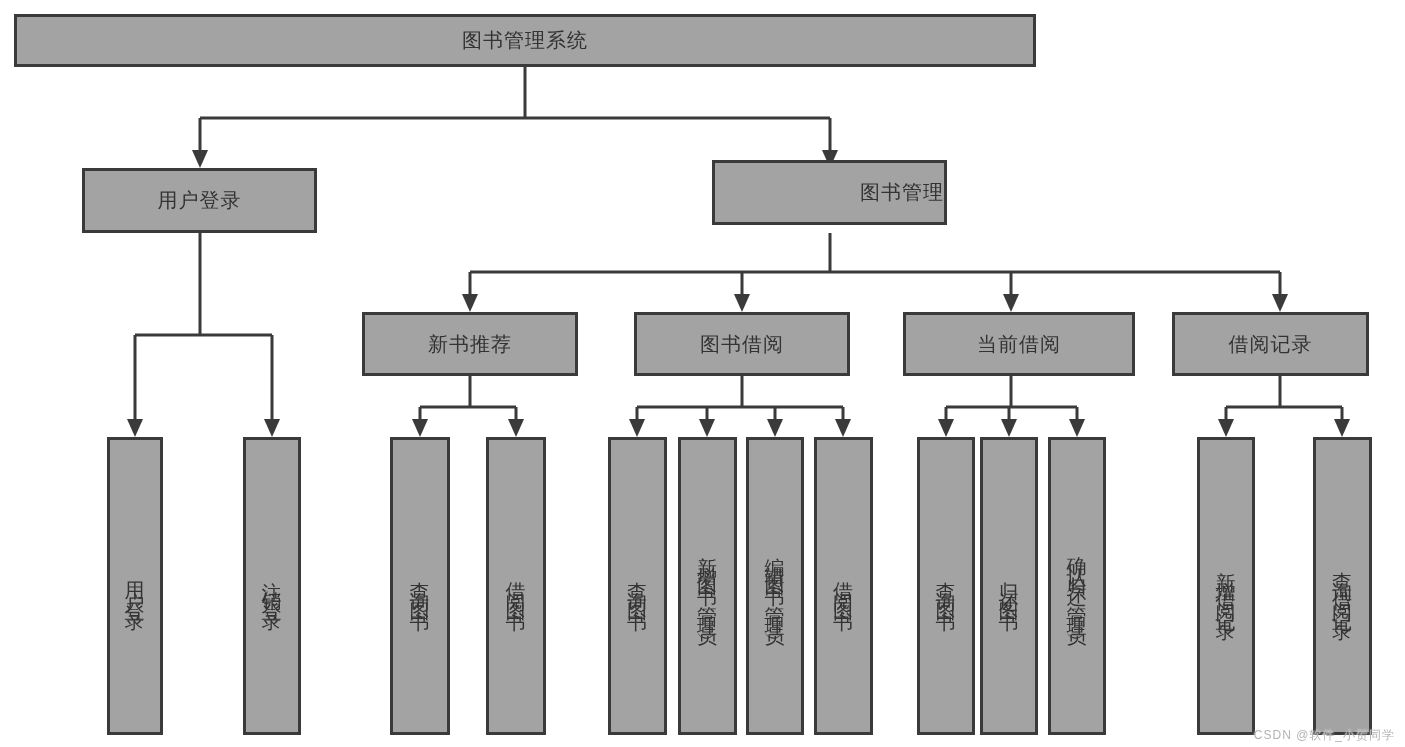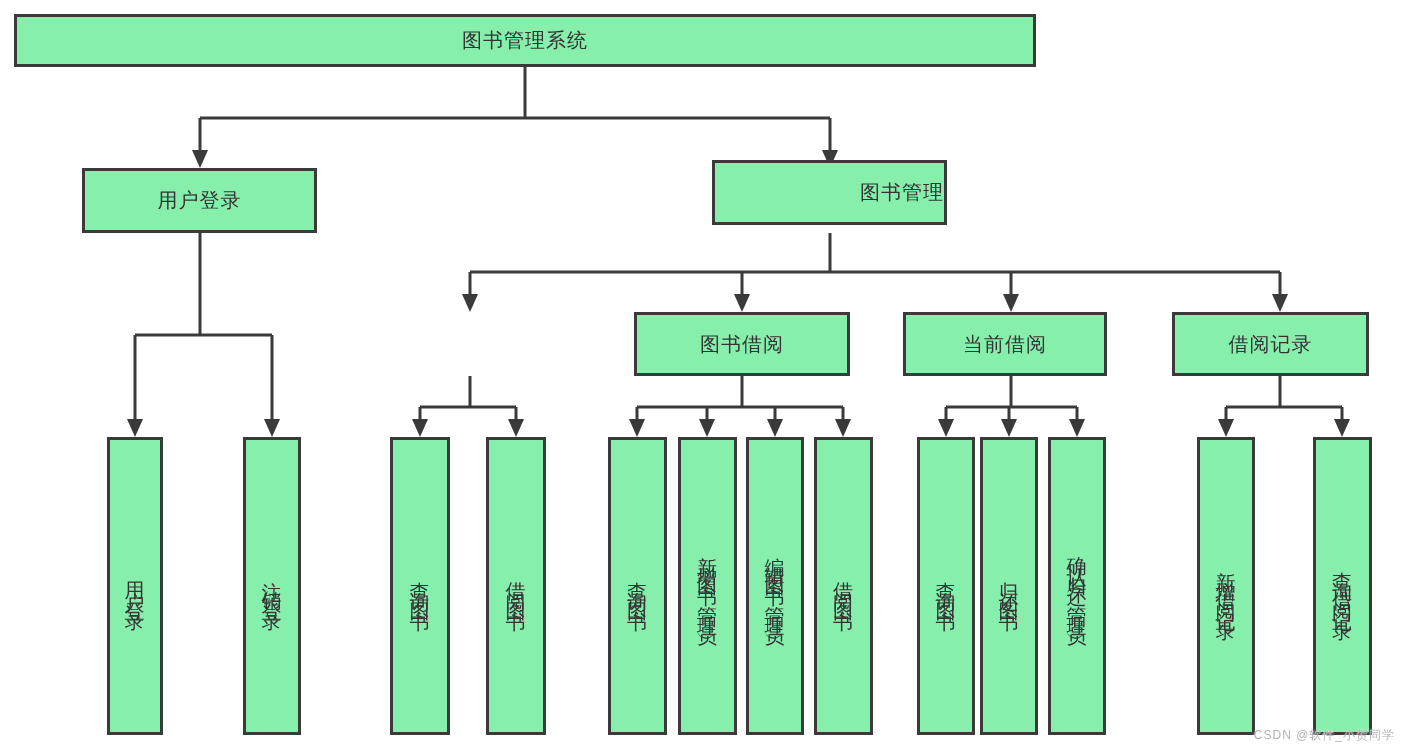--- a/index.html
+++ b/index.html
@@ -20,21 +20,21 @@
     left: 0;
     top: 0;
     width: 1405px;
     height: 747px;
     z-index: 1;
   }
   .node {
     position: absolute;
     box-sizing: border-box;
     border: 3px solid #3a3a3a;
-    background: #86efac;
+    background: #a3a3a3;
     color: #333333;
     display: flex;
     align-items: center;
     justify-content: center;
     font-size: 20px;
     letter-spacing: 1px;
     z-index: 2;
     text-align: center;
   }
   .node .vtext {
@@ -104,24 +104,27 @@
     <span>图书管理系统</span>
   </div>
 
   <div class="node" style="left:82px; top:168px; width:235px; height:65px;">
     <span>用户登录</span>
   </div>
   <div class="node" style="left:712px; top:160px; width:235px; height:65px;justify-content:flex-end;">
     <span>图书管理</span>
   </div>
 
+  <div class="node" style="left:362px; top:312px; width:216px; height:64px;">
+    <span>新书推荐</span>
+  </div>
   <div class="node" style="left:634px; top:312px; width:216px; height:64px;">
     <span>图书借阅</span>
   </div>
-  <div class="node" style="left:903px; top:312px; width:204px; height:64px;">
+  <div class="node" style="left:903px; top:312px; width:232px; height:64px;">
     <span>当前借阅</span>
   </div>
   <div class="node" style="left:1172px; top:312px; width:197px; height:64px;">
     <span>借阅记录</span>
   </div>
 
   <div class="node" style="left:107px; top:437px; width:56px; height:298px;">
     <span class="vtext">用户登录</span>
   </div>
   <div class="node" style="left:243px; top:437px; width:58px; height:298px;">

